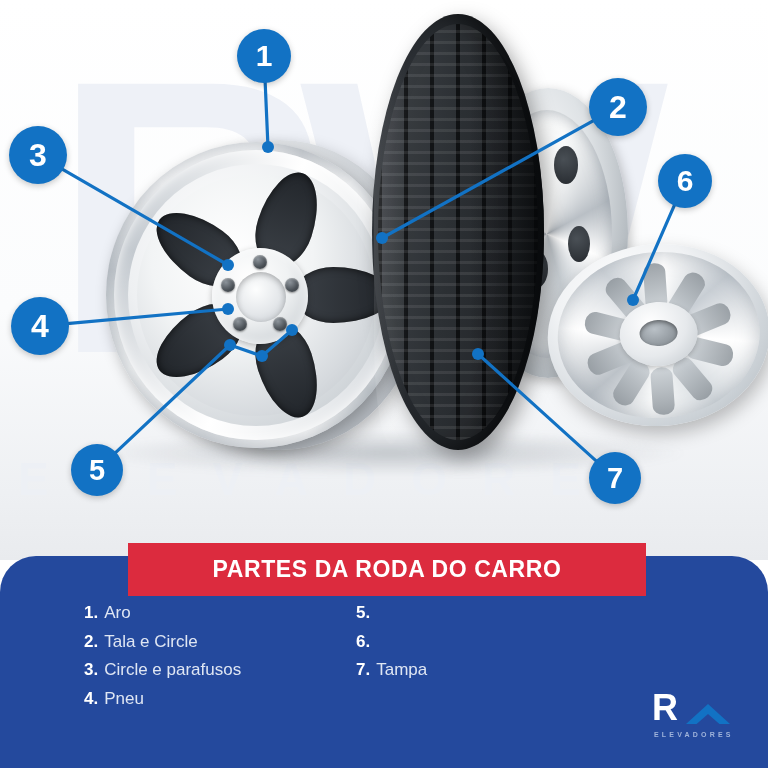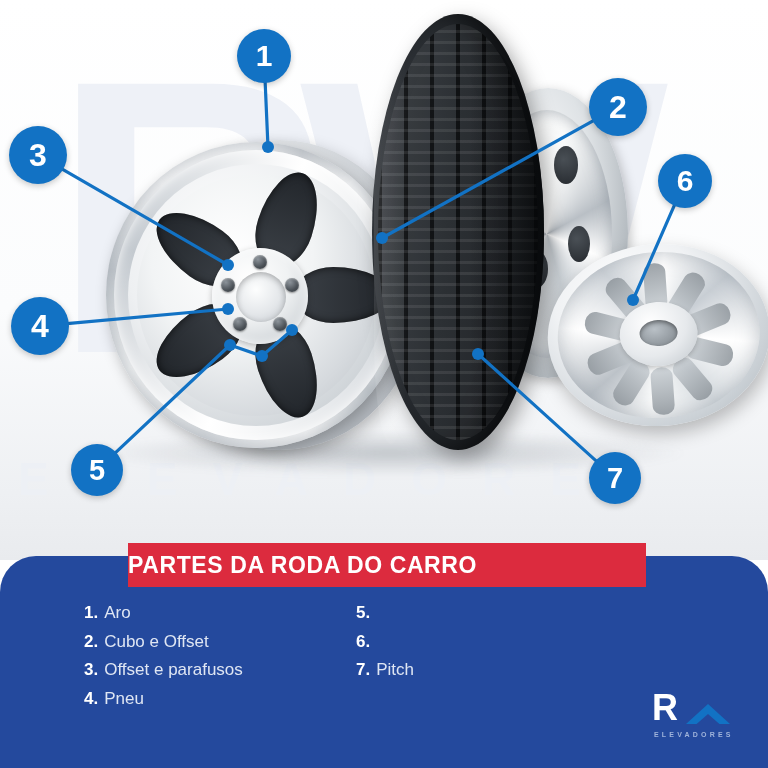--- a/index.html
+++ b/index.html
@@ -141,22 +141,22 @@
     box-shadow:0 2px 6px rgba(0,0,0,.22);
     font-family:"Liberation Sans", sans-serif;
   }
 
   
   .panel{
     position:absolute; left:0; top:556px; width:768px; height:212px;
     background:#24499D; border-radius:36px 36px 0 0;
   }
   .titlebar{
-    position:absolute; left:128px; top:543px; width:518px; height:44px;
-    background:#DC2B3E; display:flex; align-items:center; justify-content:flex-start;
+    position:absolute; left:128px; top:543px; width:518px; height:53px;
+    background:#DC2B3E; display:flex; align-items:center; justify-content:center;
   }
   .titlebar span{
     color:#ffffff; font-size:23px; font-weight:700; letter-spacing:.6px;
     font-family:"Liberation Sans", sans-serif;
   }
   .lists{ position:absolute; left:0; top:604px; width:768px; display:flex; }
   .col{ display:flex; flex-direction:column; gap:10px; }
   .col-left{ margin-left:84px; width:270px; }
   .col-right{ margin-left:2px; width:360px; }
   .li{ display:flex; align-items:baseline; font-size:17px; color:#dfe6f3; line-height:1.1; }
@@ -279,41 +279,41 @@
   </div>
 
   <div class="lists">
     <div class="col col-left" id="legend-left">
         <div class="li">
           <b>1.</b>
           <span>Aro</span>
         </div>
         <div class="li">
           <b>2.</b>
-          <span>Cubo e Offset</span>
+          <span>Tala e Circle</span>
         </div>
         <div class="li">
           <b>3.</b>
-          <span>Offset e parafusos</span>
+          <span>Circle e parafusos</span>
         </div>
         <div class="li">
           <b>4.</b>
           <span>Pneu</span>
         </div>
       </div>
     <div class="col col-right" id="legend-right">
         <div class="li">
           <b>5.</b>
         </div>
         <div class="li">
           <b>6.</b>
         </div>
         <div class="li">
           <b>7.</b>
-          <span>Pitch</span>
+          <span>Tampa</span>
         </div>
       </div>
   </div>
 
   <div class="logo">
     <div class="mark">
       <span class="rl">R</span>
       <span class="chev"></span>
       <span class="chev2"></span>
     </div>

